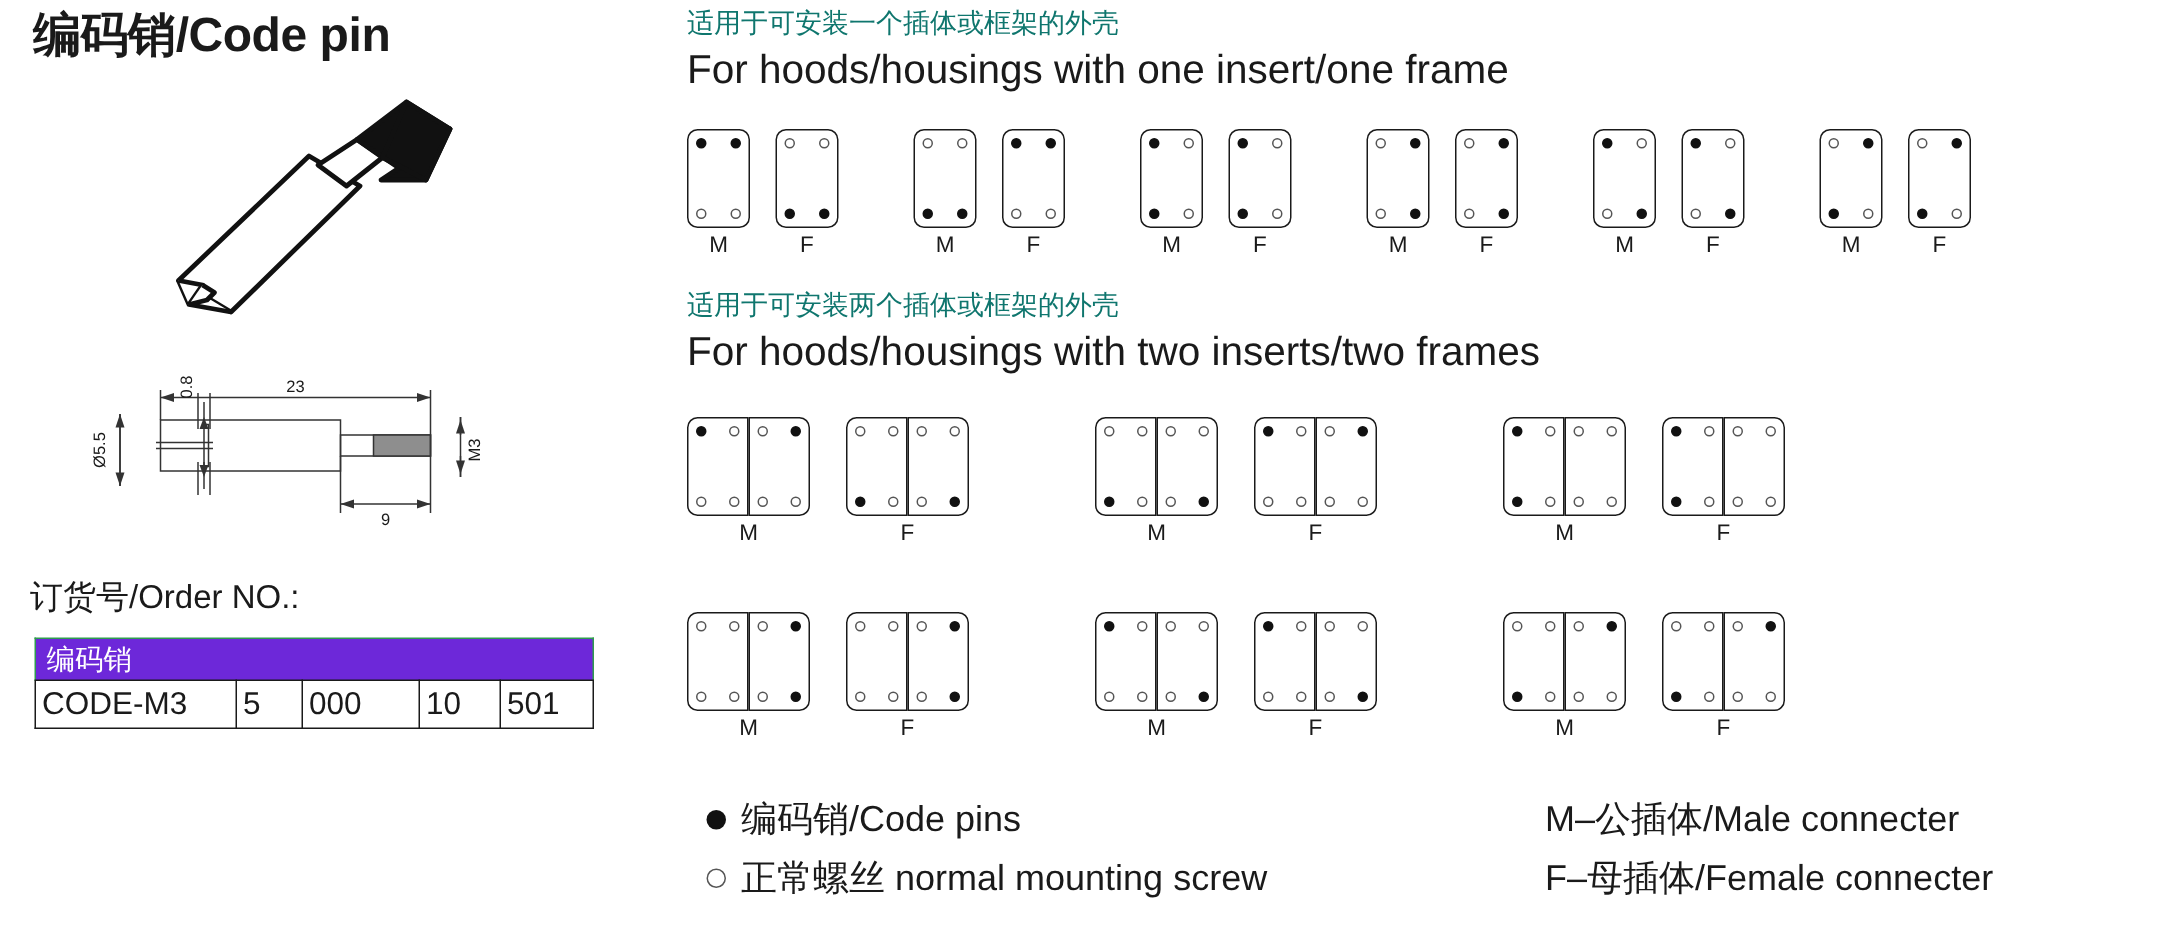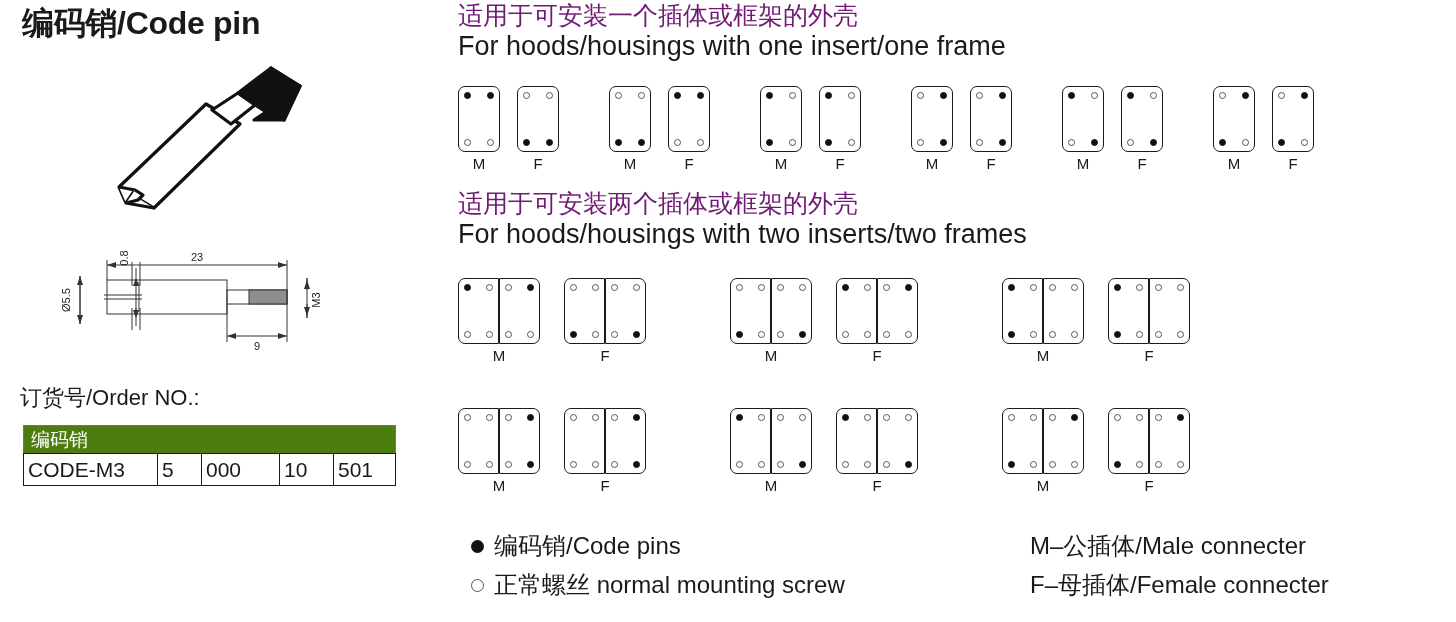--- a/index.html
+++ b/index.html
@@ -33,30 +33,30 @@
   .order-table{
     position:absolute;left:23px;top:425px;
     border-collapse:collapse;table-layout:fixed;
   }
   .order-table td{
     border:1.5px solid #1a1a1a;
     font-size:21px;text-align:left;
     height:31px;padding:0 4px;color:#1a1a1a;
   }
   .order-table tr.head td{
-    background:#4d7c0f;border:1.5px solid #2e9b4e;border-bottom:1.5px solid #1a1a1a;
+    background:#6d28d9;border:1.5px solid #2e9b4e;border-bottom:1.5px solid #1a1a1a;
     color:#ffffff;text-align:left;font-size:19px;padding-left:7px;height:27px;
   }
   .c1{width:134px;} .c2{width:44px;} .c3{width:78px;} .c4{width:54px;} .c5{width:62px;}
 
   
   .right-col{position:absolute;left:450px;top:0;width:1006px;height:622px;}
 
   .section-head{position:absolute;left:8px;white-space:nowrap;}
-  .section-head .zh{font-size:25px;line-height:30px;color:#701a75;}
+  .section-head .zh{font-size:18px;line-height:30px;color:#0f766e;}
   .section-head .en{font-size:27px;line-height:32px;color:#1a1a1a;}
 
   #head-one{top:0px;}
   #head-two{top:188px;}
 
   
   .diagram-row{position:absolute;left:0;display:flex;}
   #row-one{top:86px;left:8px;}
   #row-two{top:278px;left:8px;}
   #row-three{top:408px;left:8px;}

